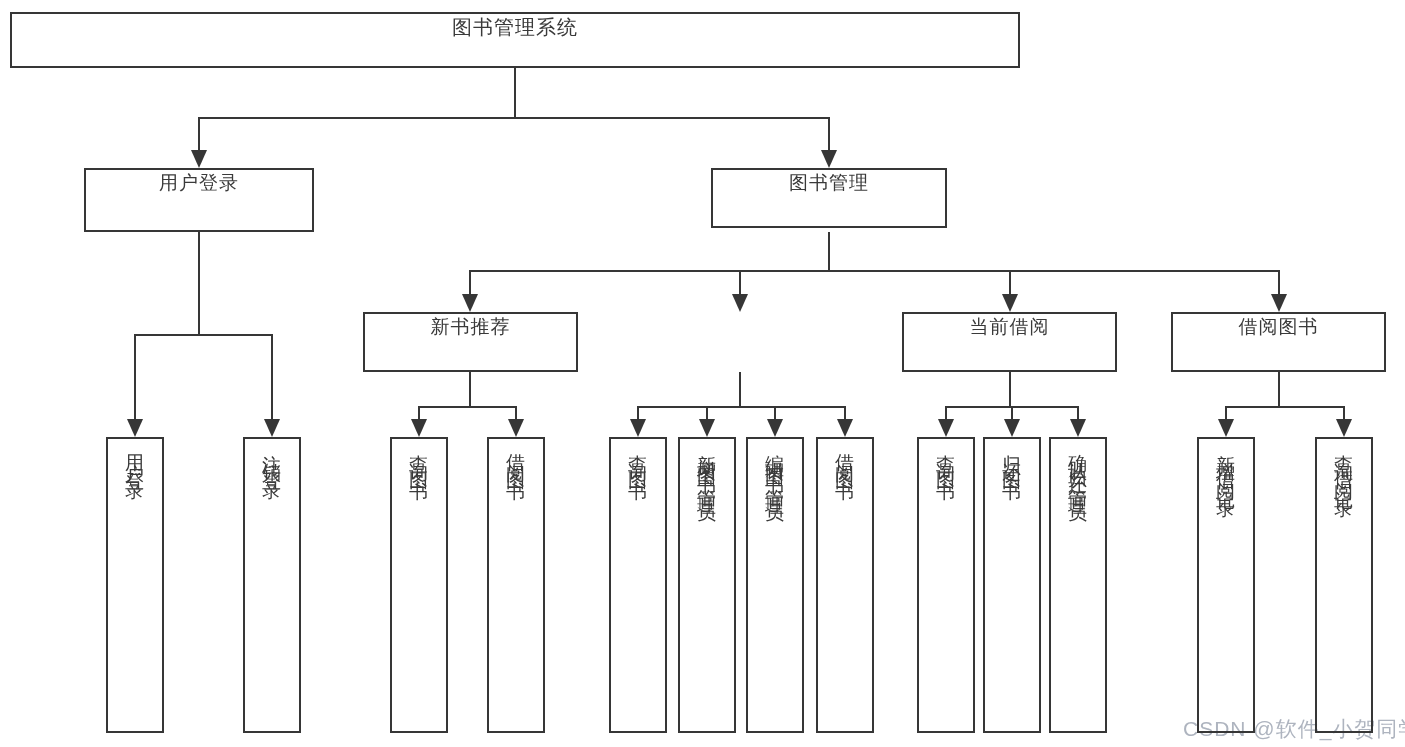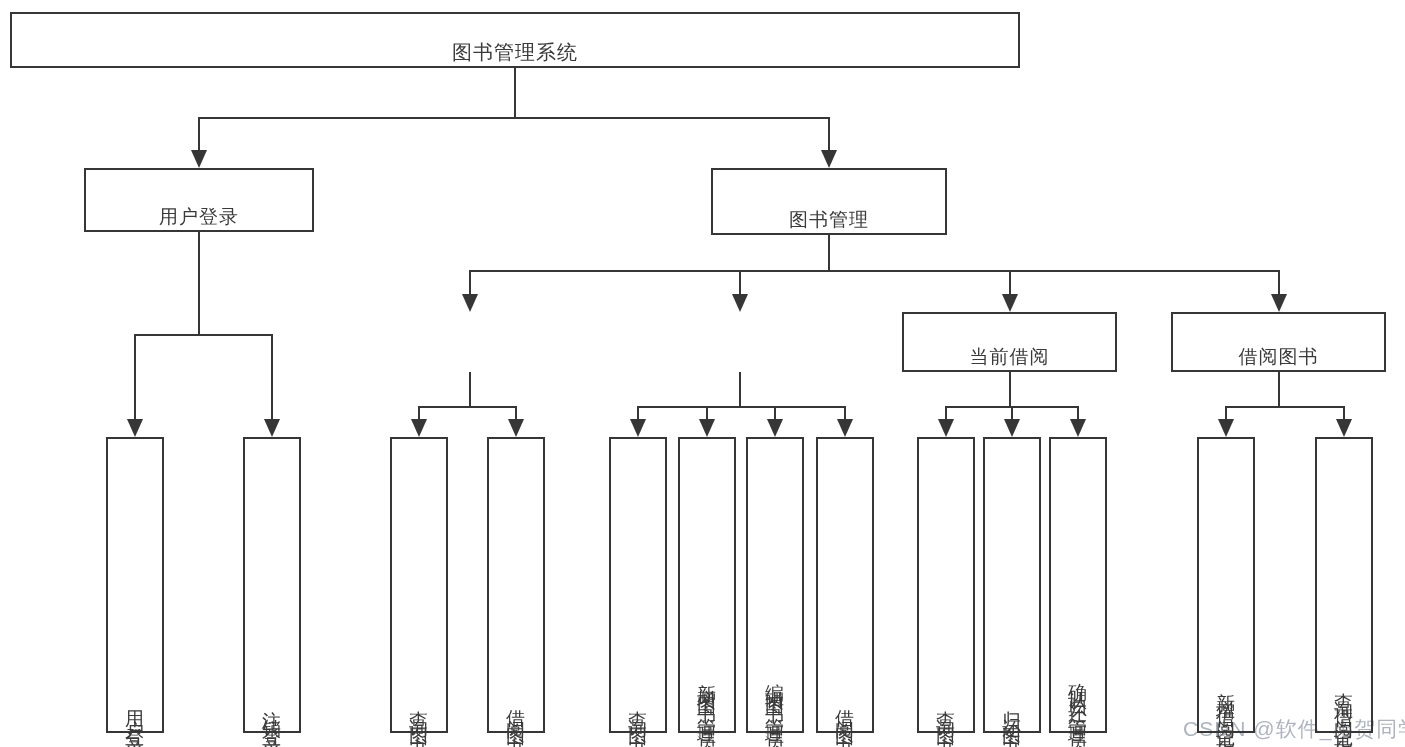--- a/index.html
+++ b/index.html
@@ -4,21 +4,21 @@
 <style>
   html, body { margin:0; padding:0; background:#ffffff; }
   .canvas {
     position:relative; width:1405px; height:747px; overflow:hidden;
     background:#ffffff;
     font-family:"Liberation Sans","DejaVu Sans",sans-serif;
     color:#3a3a3a;
   }
   .box {
     position:absolute; box-sizing:border-box; background:#ffffff;
-    border:2px solid #363636; display:flex; align-items:flex-end; justify-content:center;
+    border:2px solid #363636; display:flex; align-items:flex-start; justify-content:center;
     z-index:2;
   }
   .hbox { font-size:19px; letter-spacing:1px; }
   .root-box { font-size:20px; }
   .vbox span {
     writing-mode:vertical-rl; text-orientation:mixed;
     font-size:19px; line-height:1; letter-spacing:9px;
   }
   .vbox.tight span { letter-spacing:7px; }
   .line { position:absolute; background:#363636; z-index:1; }
@@ -41,24 +41,27 @@
 <div class="canvas">
 
   <div class="box hbox root-box" style="left:10px;top:12px;width:1010px;height:56px;">
     <span>图书管理系统</span>
   </div>
 
   <div class="box hbox" style="left:84px;top:168px;width:230px;height:64px;">
     <span>用户登录</span>
   </div>
 
-  <div class="box hbox" style="left:711px;top:168px;width:236px;height:67px;">
+  <div class="box hbox" style="left:711px;top:168px;width:236px;height:60px;">
     <span>图书管理</span>
   </div>
 
+  <div class="box hbox" style="left:363px;top:312px;width:215px;height:60px;">
+    <span>新书推荐</span>
+  </div>
 
 
   <div class="box hbox" style="left:902px;top:312px;width:215px;height:60px;">
     <span>当前借阅</span>
   </div>
 
   <div class="box hbox" style="left:1171px;top:312px;width:215px;height:60px;">
     <span>借阅图书</span>
   </div>
 

